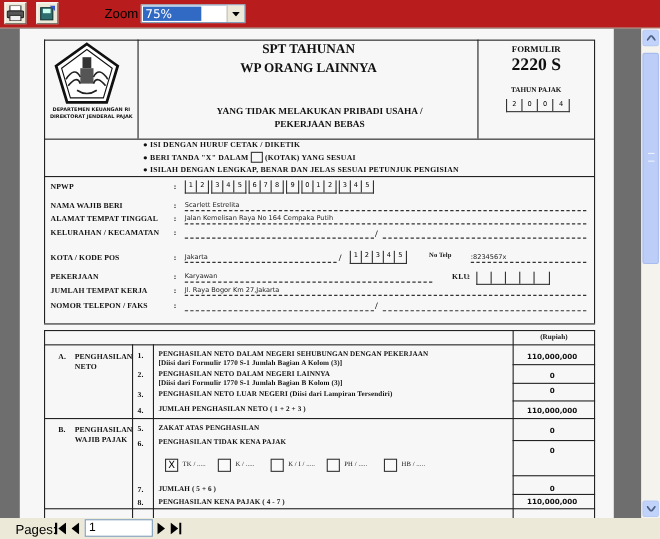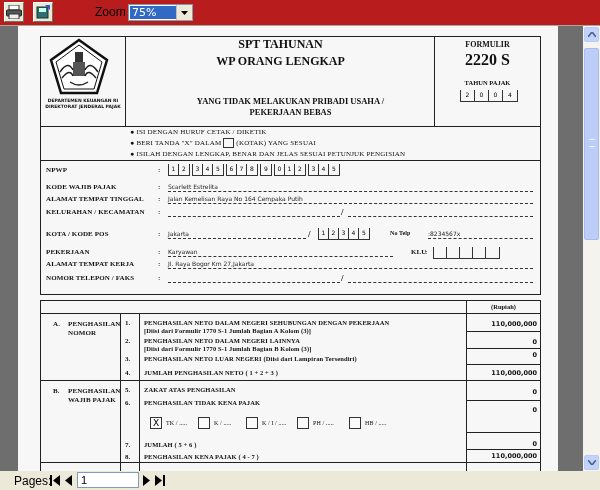--- a/index.html
+++ b/index.html
@@ -1,48 +1,48 @@
 <!DOCTYPE html>
 <html><head>
 <meta charset="utf-8">
 <style>
   * { box-sizing: border-box; margin: 0; padding: 0; }
   html, body { width: 600px; height: 490px; overflow: hidden; background: #ece9d8; font-family: "Liberation Sans", sans-serif; }
   .toolbar { position: absolute; left: 0; top: 0; width: 600px; height: 26px; background: #b91c1c; border-bottom: 1px solid #aca899; }
   .tb-btn { position: absolute; top: 2px; width: 20px; height: 20px; border: 1px solid #fff; border-right-color: #716f64; border-bottom-color: #716f64; background: #ece9d8; display: flex; align-items: center; justify-content: center; }
   .tb-btn svg { display: block; }
   .zoom-label { position: absolute; left: 95px; top: 5px; font-size: 12px; color: #000; }
-  .zoom-select { position: absolute; left: 128px; top: 4px; width: 65px; height: 17px; border: 1px solid #7f9db9; background: #fff; }
+  .zoom-select { position: absolute; left: 128px; top: 4px; width: 95px; height: 17px; border: 1px solid #7f9db9; background: #fff; }
   .zoom-select .val { position: absolute; left: 1px; top: 1px; width: 53px; height: 13px; background: #316ac5; color: #fff; font-size: 11px; line-height: 13px; padding-left: 2px; }
   .zoom-select .arrow { position: absolute; right: 0; top: 0; width: 16px; height: 15px; background: #ece9d8; border-left: 1px solid #c0c0c0; display: flex; align-items: center; justify-content: center; }
   .viewport { position: absolute; left: 0; top: 26px; width: 583px; height: 445px; background: #6e6e6e; overflow: hidden; }
   .page { position: absolute; left: 18px; top: 0; width: 540px; height: 460px; background: #f7f7f7; }
   .scrollbar { position: absolute; left: 583px; top: 26px; width: 17px; height: 445px; background: #f4f3ee; }
   .sb-up, .sb-down { position: absolute; left: 1px; width: 15px; height: 15px; background: #c1d3fb; border: 1px solid #b8cbf4; border-radius: 2px; display: flex; align-items: center; justify-content: center; }
   .sb-up { top: 1px; } .sb-down { bottom: 1px; }
   .sb-thumb { position: absolute; left: 1px; top: 22px; width: 15px; height: 192px; background: #bccdf8; border: 1px solid #a8bcf0; border-radius: 2px; }
   .sb-grip { position: absolute; left: 4px; top: 90px; width: 6px; height: 8px; border-top: 1px solid #eef2ff; border-bottom: 1px solid #eef2ff; }
   .statusbar { position: absolute; left: 0; top: 471px; width: 600px; height: 19px; background: #ece9d8; }
   .pages-label { position: absolute; left: 14px; top: 3px; font-size: 12px; color: #000; }
   .nav-btn { position: absolute; top: 2px; width: 13px; height: 15px; display: flex; align-items: center; justify-content: center; }
   .page-input { position: absolute; left: 77px; top: 1px; width: 62px; height: 16px; border: 1px solid #7f9db9; background: #fff; font-size: 11px; padding-left: 3px; line-height: 14px; }
 
   
   .f { position: absolute; font-family: "Liberation Serif", serif; color: #111; }
   .vline { position: absolute; background: #222; width: 1px; }
   .hline { position: absolute; background: #222; height: 1px; }
   .title { font-weight: bold; text-align: center; color: #111; }
-  .small-caps { font-size: 7px; font-weight: normal; letter-spacing: 0.2px; }
+  .small-caps { font-size: 7px; font-weight: bold; letter-spacing: 0.2px; }
   .lbl { font-size: 7px; font-weight: bold; letter-spacing: 0.1px; }
   .dash { position: absolute; border-bottom: 1px dashed #333; height: 1px; }
   .digit-grp { position: absolute; display: flex; height: 12px; border: 1px solid #333; border-top: none; }
   .digit-grp span { display: block; width: 10px; border-right: 1px solid #333; font-size: 6px; text-align: center; line-height: 10px; font-family: "DejaVu Sans", sans-serif; }
   .digit-grp span:last-child { border-right: none; }
   .val { font-family: "DejaVu Sans", sans-serif; font-size: 6px; color: #222; }
-  .num { font-family: "DejaVu Sans", sans-serif; font-size: 6.5px; font-weight: bold; text-align: right; color: #111; }
+  .num { font-family: "DejaVu Sans", sans-serif; font-size: 6.5px; font-weight: bold; text-align: center; color: #111; }
   .cb { position: absolute; width: 12px; height: 12px; border: 1px solid #333; background: #fafafa; font-size: 9px; line-height: 10px; text-align: center; font-family: "DejaVu Sans", sans-serif; }
 </style>
 </head>
 <body>
 
 <div class="toolbar">
   <div class="tb-btn" style="left:4px;">
     <svg width="16" height="14" viewBox="0 0 16 14">
       <rect x="3" y="0" width="10" height="5" fill="#fff" stroke="#333"></rect>
       <rect x="0.5" y="5" width="15" height="6" rx="1" fill="#555" stroke="#222"></rect>
@@ -84,21 +84,21 @@
       <path d="M12 34 Q20 22 25 32 M50 34 Q42 22 37 32 M14 40 Q22 30 25 38 M48 40 Q40 30 37 38" stroke="#222" fill="none" stroke-width="1.5"></path>
       <path d="M22 44 Q31 50 40 44" stroke="#222" fill="none" stroke-width="1.5"></path>
     </svg>
     <div class="f" style="left:24px; top:72px; width:82px; font-size:4.5px; font-weight:bold; text-align:center; line-height:6px; font-family:'DejaVu Sans',sans-serif;">
       <div>DEPARTEMEN KEUANGAN RI</div>
       <div>DIREKTORAT JENDERAL PAJAK</div>
     </div>
 
     <div class="f title" style="left:110px; top:10px; width:305px; font-size:12px; line-height:17px;">
       <div>SPT TAHUNAN</div>
-      <div>WP ORANG LENGKAP</div>
+      <div>WP ORANG LAINNYA</div>
     </div>
     <div class="f title" style="left:110px; top:70px; width:305px; font-size:8.5px; line-height:11px;">
       <div style="padding-left:20px;">YANG TIDAK MELAKUKAN PRIBADI USAHA /</div>
       <div style="padding-left:20px;">PEKERJAAN BEBAS</div>
     </div>
 
     <div class="f title" style="left:417px; top:14px; width:105px; font-size:8px;">FORMULIR</div>
     <div class="f title" style="left:417px; top:25px; width:105px; font-size:16px;">2220 S</div>
     <div class="f title" style="left:417px; top:53px; width:105px; font-size:6.5px;">TAHUN PAJAK</div>
     <div class="digit-grp" style="left:442px; top:64px; border-left:1px solid #333;">
@@ -139,21 +139,21 @@
       <span>0</span>
         <span>1</span>
         <span>2</span>
     </div>
     <div class="digit-grp" style="left:290px; top:138px; border-left:1px solid #333;">
       <span>3</span>
         <span>4</span>
         <span>5</span>
     </div>
 
-    <div class="f lbl" style="left:28px; top:157px;">KODE WAJIB PAJAK</div>
+    <div class="f lbl" style="left:28px; top:157px;">NAMA WAJIB BERI</div>
     <div class="f lbl" style="left:140px; top:157px;">:</div>
     <div class="f val" style="left:150px; top:157px;">Scarlett Estrelita</div>
     <div class="dash" style="left:150px; top:165px; width:365px;"></div>
 
     <div class="f lbl" style="left:28px; top:169px;">ALAMAT TEMPAT TINGGAL</div>
     <div class="f lbl" style="left:140px; top:169px;">:</div>
     <div class="f val" style="left:150px; top:169px;">Jalan Kemelisan Raya No 164 Cempaka Putih</div>
     <div class="dash" style="left:150px; top:177px; width:365px;"></div>
 
     <div class="f lbl" style="left:28px; top:182px;">KELURAHAN / KECAMATAN</div>
@@ -185,21 +185,21 @@
     <div class="f lbl" style="left:393px; top:222px;">KLU</div>
     <div class="f lbl" style="left:407px; top:222px;">:</div>
     <div class="digit-grp" style="left:415px; top:221px; border-left:1px solid #333;">
       <span style="width:13px;"></span>
         <span style="width:13px;"></span>
         <span style="width:13px;"></span>
         <span style="width:13px;"></span>
         <span style="width:13px;"></span>
     </div>
 
-    <div class="f lbl" style="left:28px; top:234px;">ALAMAT TEMPAT KERJA</div>
+    <div class="f lbl" style="left:28px; top:234px;">JUMLAH TEMPAT KERJA</div>
     <div class="f lbl" style="left:140px; top:234px;">:</div>
     <div class="f val" style="left:150px; top:234px;">Jl. Raya Bogor Km 27,Jakarta</div>
     <div class="dash" style="left:150px; top:242px; width:365px;"></div>
 
     <div class="f lbl" style="left:28px; top:248px;">NOMOR TELEPON / FAKS</div>
     <div class="f lbl" style="left:140px; top:248px;">:</div>
     <div class="dash" style="left:150px; top:256px; width:172px;"></div>
     <div class="f lbl" style="left:323px; top:247px; font-size:9px;">/</div>
     <div class="dash" style="left:330px; top:256px; width:185px;"></div>
     <div class="hline" style="left:22px; top:268px; width:501px;"></div>
@@ -209,21 +209,21 @@
     <div class="vline" style="left:522px; top:274px; height:190px;"></div>
     <div class="vline" style="left:448px; top:274px; height:190px;"></div>
     <div class="f" style="left:449px; top:277px; width:73px; font-size:6.5px; text-align:center; font-weight:bold;">(Rupiah)</div>
     <div class="hline" style="left:22px; top:287px; width:501px;"></div>
     <div class="vline" style="left:102px; top:287px; height:177px;"></div>
     <div class="vline" style="left:121px; top:287px; height:177px;"></div>
 
     <div class="f lbl" style="left:35px; top:294px;">A.</div>
     <div class="f lbl" style="left:50px; top:294px; line-height:9px;">
       <div>PENGHASILAN</div>
-        <div>NOMOR</div>
+        <div>NETO</div>
     </div>
 
     <div class="f lbl" style="left:107px; top:293px;">1.</div>
     <div class="f lbl" style="left:126px; top:293px; font-size:6.5px; line-height:8px;">
       <div>PENGHASILAN NETO DALAM NEGERI SEHUBUNGAN DENGAN PEKERJAAN</div>
         <div>[Diisi dari Formulir 1770 S-1 Jumlah Bagian A Kolom (3)]</div>
     </div>
     <div class="f num" style="left:449px; top:294px; width:70px;">110,000,000</div>
     <div class="hline" style="left:448px; top:305px; width:75px;"></div>
 

